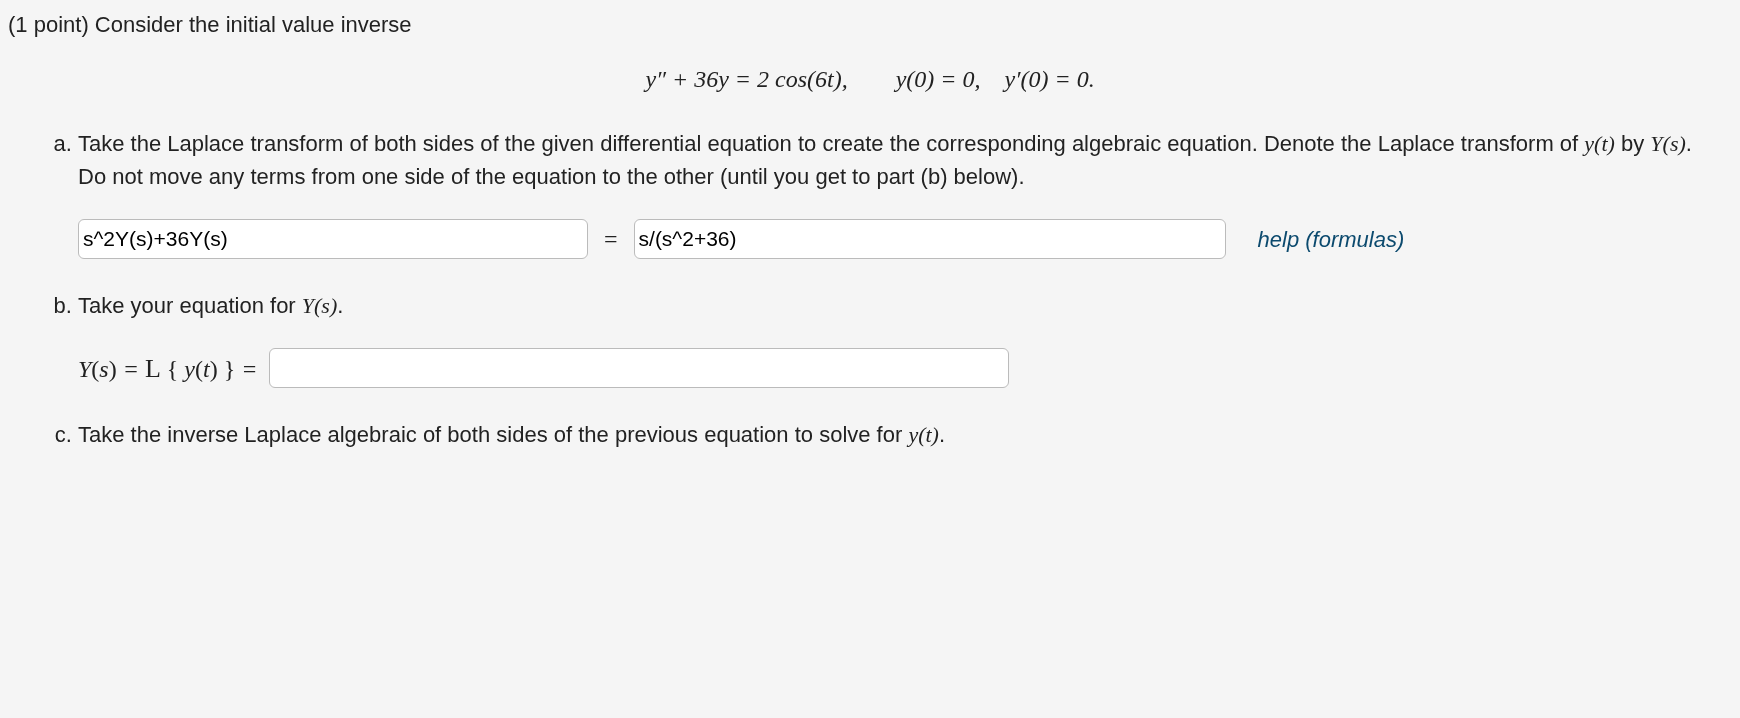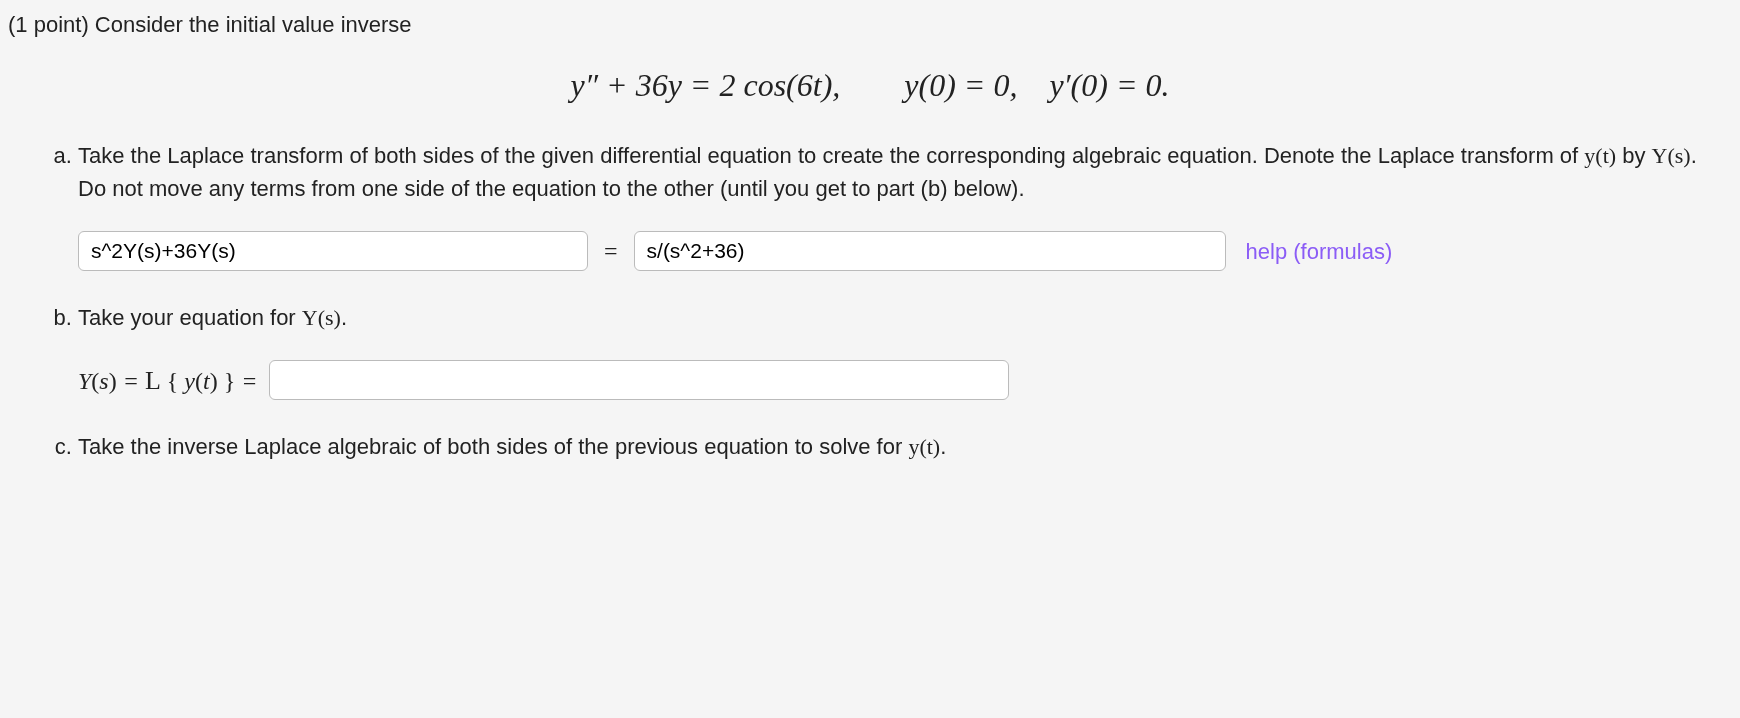--- a/index.html
+++ b/index.html
@@ -17,65 +17,67 @@
   .page {
     padding: 8px 8px 0 8px;
   }
   .intro {
     margin-bottom: 14px;
   }
   .equation-row {
     text-align: center;
     font-family: 'Times New Roman', Times, serif;
     font-style: italic;
-    font-size: 32px;
+    font-size: 24px;
     margin: 20px 0 30px 0;
   }
   ol.parts {
     list-style-type: lower-alpha;
     padding-left: 70px;
     margin: 0;
   }
   ol.parts > li {
     margin-bottom: 30px;
     padding-right: 20px;
   }
   .math {
     font-family: 'Times New Roman', Times, serif;
+    font-style: italic;
     text-align: right;
   }
   .input-row {
     display: flex;
     align-items: center;
     gap: 12px;
     margin-top: 26px;
     flex-wrap: wrap;
   }
   input.field {
     height: 40px;
     border: 1px solid #bbb;
     border-radius: 6px;
-    padding: 4px 12px;
+    padding: 4px 4px;
     font-size: 21px;
     font-family: Arial, Helvetica, sans-serif;
     background: #fff;
   }
   .field-wide-a { width: 510px; }
   .field-wide-b { width: 592px; }
   .field-b { width: 740px; }
   .field-c { width: 740px; }
   .eq-symbol {
     font-family: 'Times New Roman', Times, serif;
     font-size: 24px;
     padding: 0 4px;
   }
   .help-link {
-    color: #8b5cf6;
+    color: #0c4a6e;
     cursor: pointer;
-    margin-left: 8px;
+    margin-left: 20px;
+    font-style: italic;
   }
   .label-b {
     font-family: 'Times New Roman', Times, serif;
     font-style: italic;
     font-size: 24px;
     text-align: center;
   }
   .script-L {
     font-family: 'Brush Script MT', cursive;
     font-style: normal;

